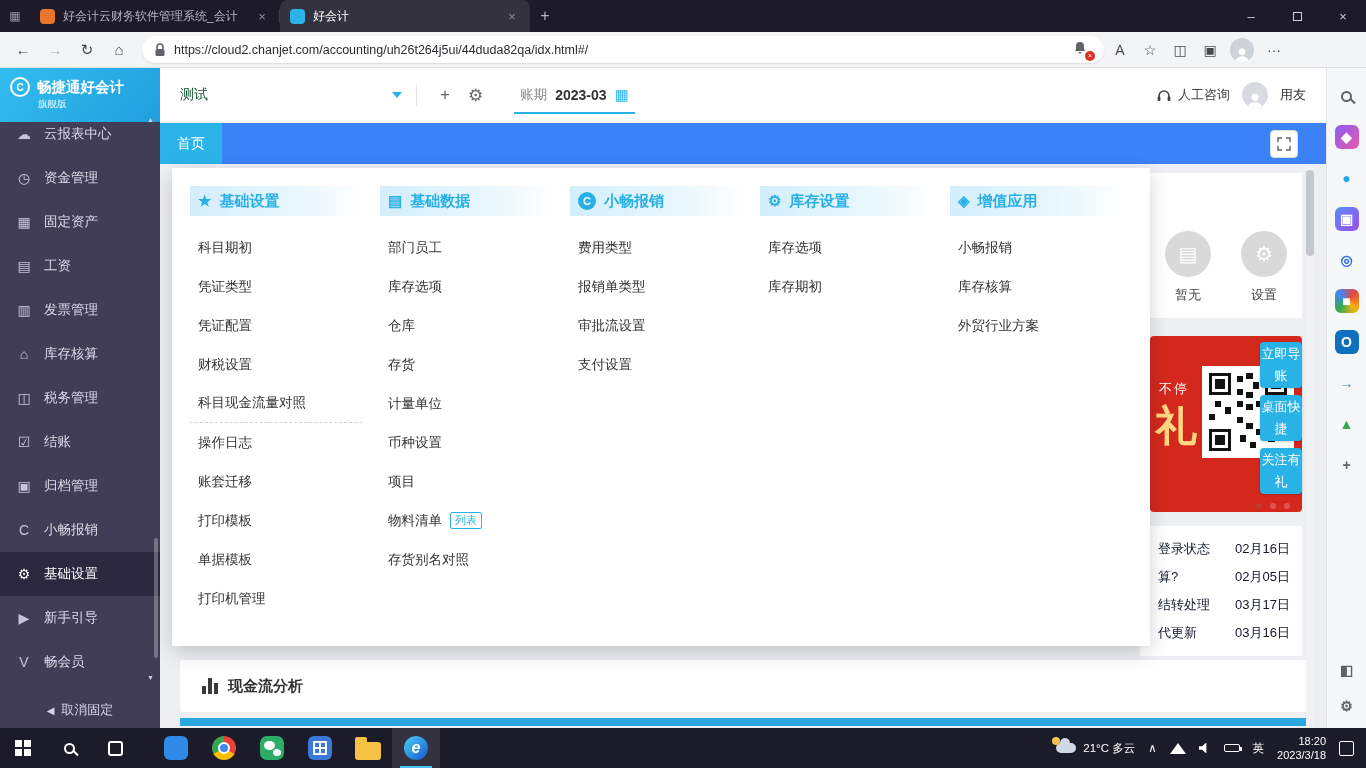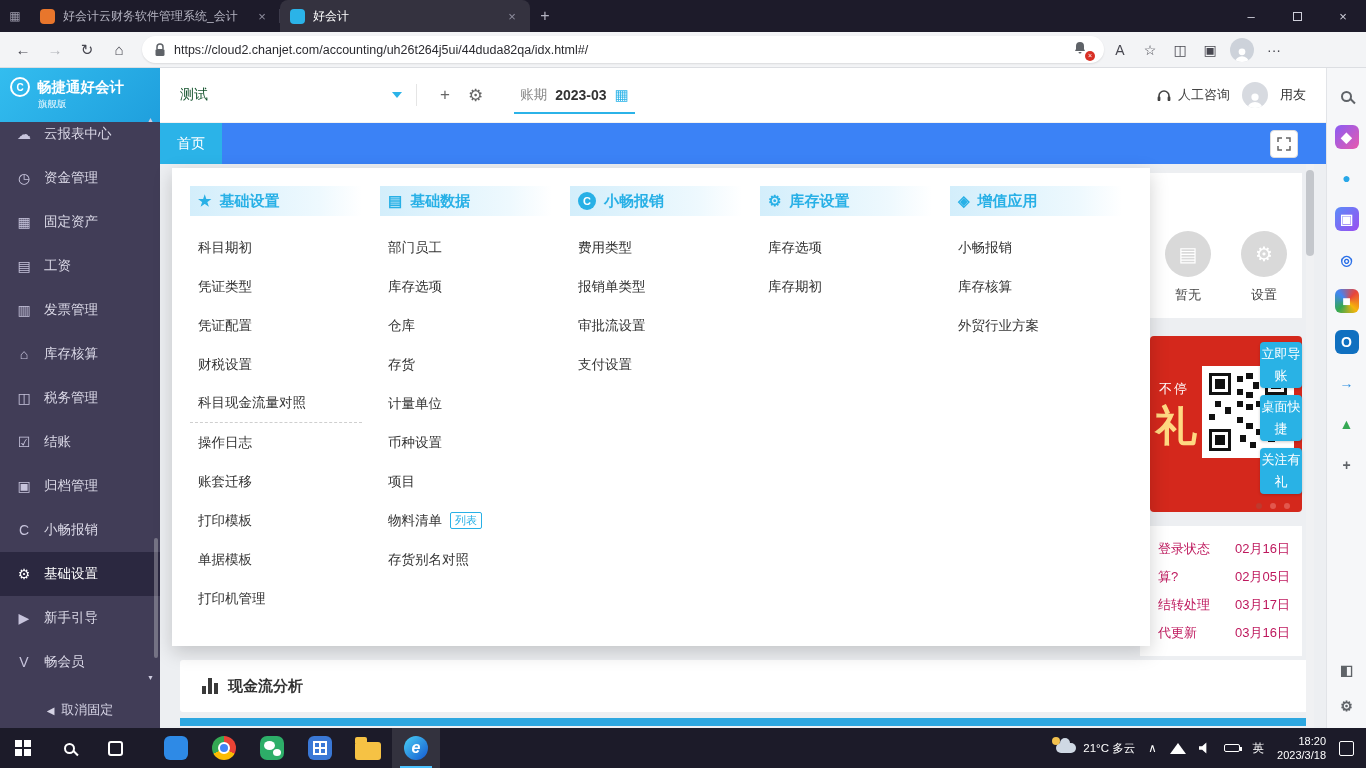--- a/index.html
+++ b/index.html
@@ -93,21 +93,21 @@
   .banner{position:absolute;left:990px;top:172px;width:152px;height:176px;background:#d4281c;border-radius:4px;color:#fff;overflow:hidden}
   .banner-t1{position:absolute;left:9px;top:44px;font-size:13px;letter-spacing:2px}
   .banner-t2{position:absolute;left:5px;top:62px;font-size:42px;font-weight:bold;color:#ffd982;font-family:"Liberation Serif",serif}
   .qr{position:absolute;left:52px;top:30px;width:92px;height:92px;background:#fff;display:flex;align-items:center;justify-content:center}
   .b-btn{position:absolute;left:1100px;width:42px;height:46px;background:#29b2e5;border-radius:4px;color:#fff;font-size:13px;line-height:22px;display:flex;align-items:center;justify-content:center;text-align:center;z-index:25;box-shadow:0 1px 3px rgba(0,0,0,.2)}
   .dots{position:absolute;left:1096px;top:339px;display:flex;gap:8px}
   .dot{width:6px;height:6px;border-radius:50%;background:#e2574d}
   .dot.on{background:#c0392d}
 
   .rem-card{position:absolute;left:980px;top:362px;width:162px;height:130px;background:#fff;padding:10px 12px 10px 18px;display:flex;flex-direction:column;justify-content:space-between}
-  .rem-row{display:flex;justify-content:space-between;align-items:center;font-size:13px;color:#be185d;height:26px}
+  .rem-row{display:flex;justify-content:space-between;align-items:center;font-size:13px;color:#0f172a;height:26px}
   .rem-label{white-space:nowrap;overflow:hidden}
   .rem-date{flex:none;padding-left:6px}
 
   .flow-card{position:absolute;left:20px;top:496px;width:1130px;height:52px;background:#fff;border-radius:3px;display:flex;align-items:center;gap:10px;padding:0 22px}
   .bars{display:flex;align-items:flex-end;gap:2px;height:16px}
   .bars i{width:4px;background:#3a3a3a;display:block}
   .flow-title{font-size:15px;font-weight:bold;color:#333}
   .blue-strip{position:absolute;left:20px;top:554px;width:1130px;height:8px;background:#2da7e0}
 
   .pg-scroll{position:absolute;left:1146px;top:0;width:8px;height:564px;background:#f0f1f3}

